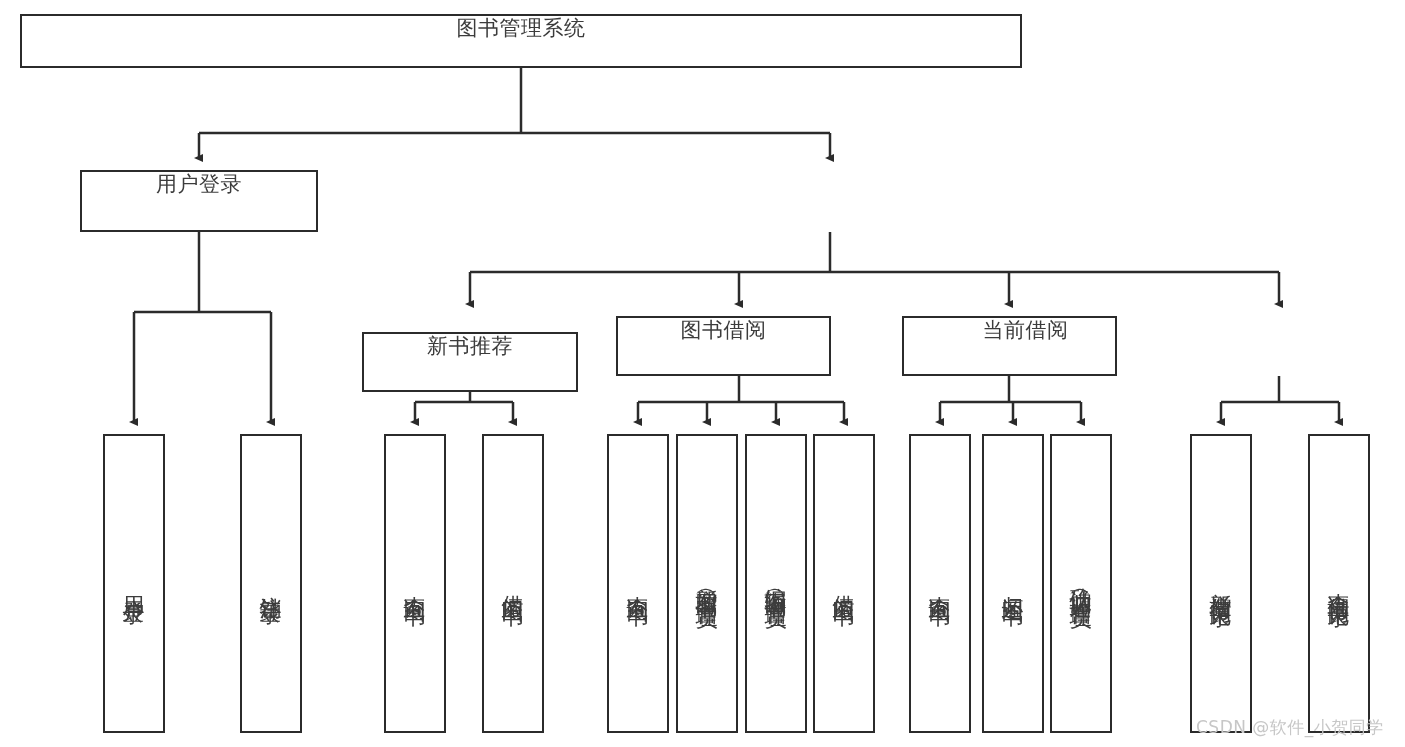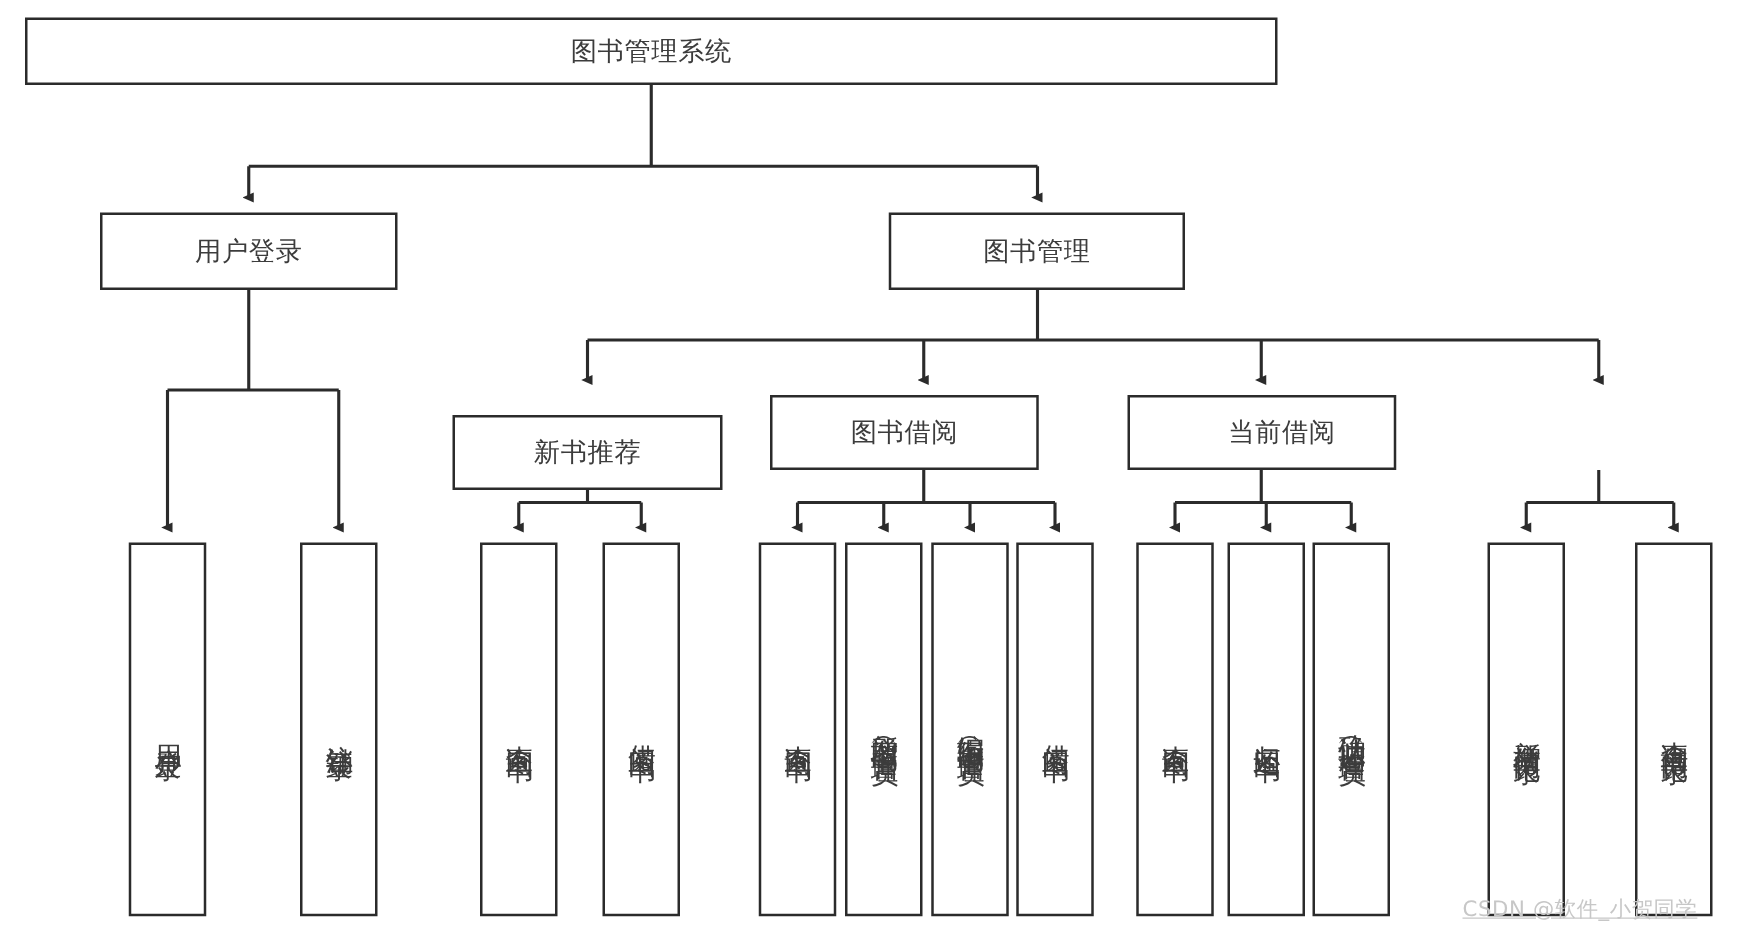--- a/index.html
+++ b/index.html
@@ -24,21 +24,20 @@
     width: 1405px;
     height: 747px;
     pointer-events: none;
   }
   .node {
     position: absolute;
     box-sizing: border-box;
     background: #ffffff;
     border: 2px solid #2b2b2b;
     display: flex;
-    align-items: center;
     justify-content: center;
     z-index: 2;
   }
   .node .label {
     color: #3c3c3c;
     font-size: 21px;
     line-height: 1.15;
     letter-spacing: 0.5px;
     white-space: nowrap;
   }
@@ -118,23 +117,20 @@
     </g>
   </svg>
 
   <div class="node" style="left:20px; top:14px; width:1002px; height:54px;">
     <span class="label">图书管理系统</span>
   </div>
 
   <div class="node" style="left:80px; top:170px; width:238px; height:62px;">
     <span class="label">用户登录</span>
   </div>
-  <div class="node" style="left:711px; top:170px; width:237px; height:62px;">
-    <span class="label">图书管理</span>
-  </div>
 
   <div class="node" style="left:362px; top:332px; width:216px; height:60px;">
     <span class="label">新书推荐</span>
   </div>
   <div class="node" style="left:616px; top:316px; width:215px; height:60px;">
     <span class="label">图书借阅</span>
   </div>
   <div class="node" style="left:902px; top:316px; width:215px; height:60px;padding-left:32px;">
     <span class="label">当前借阅</span>
   </div>
@@ -172,15 +168,15 @@
   <div class="node leaf" style="left:1050px; top:434px; width:62px; height:299px;">
     <span class="label">确认归还（管理员）</span>
   </div>
   <div class="node leaf" style="left:1190px; top:434px; width:62px; height:299px;">
     <span class="label">新增借阅记录</span>
   </div>
   <div class="node leaf" style="left:1308px; top:434px; width:62px; height:299px;">
     <span class="label">查询借阅记录</span>
   </div>
 
-  <div class="watermark" style="left:1170px; top:716px;text-decoration:underline;">CSDN @软件_小贺同学</div>
+  <div class="watermark" style="left:1196px; top:716px;">CSDN @软件_小贺同学</div>
 
 </div>
 
 </body></html>

